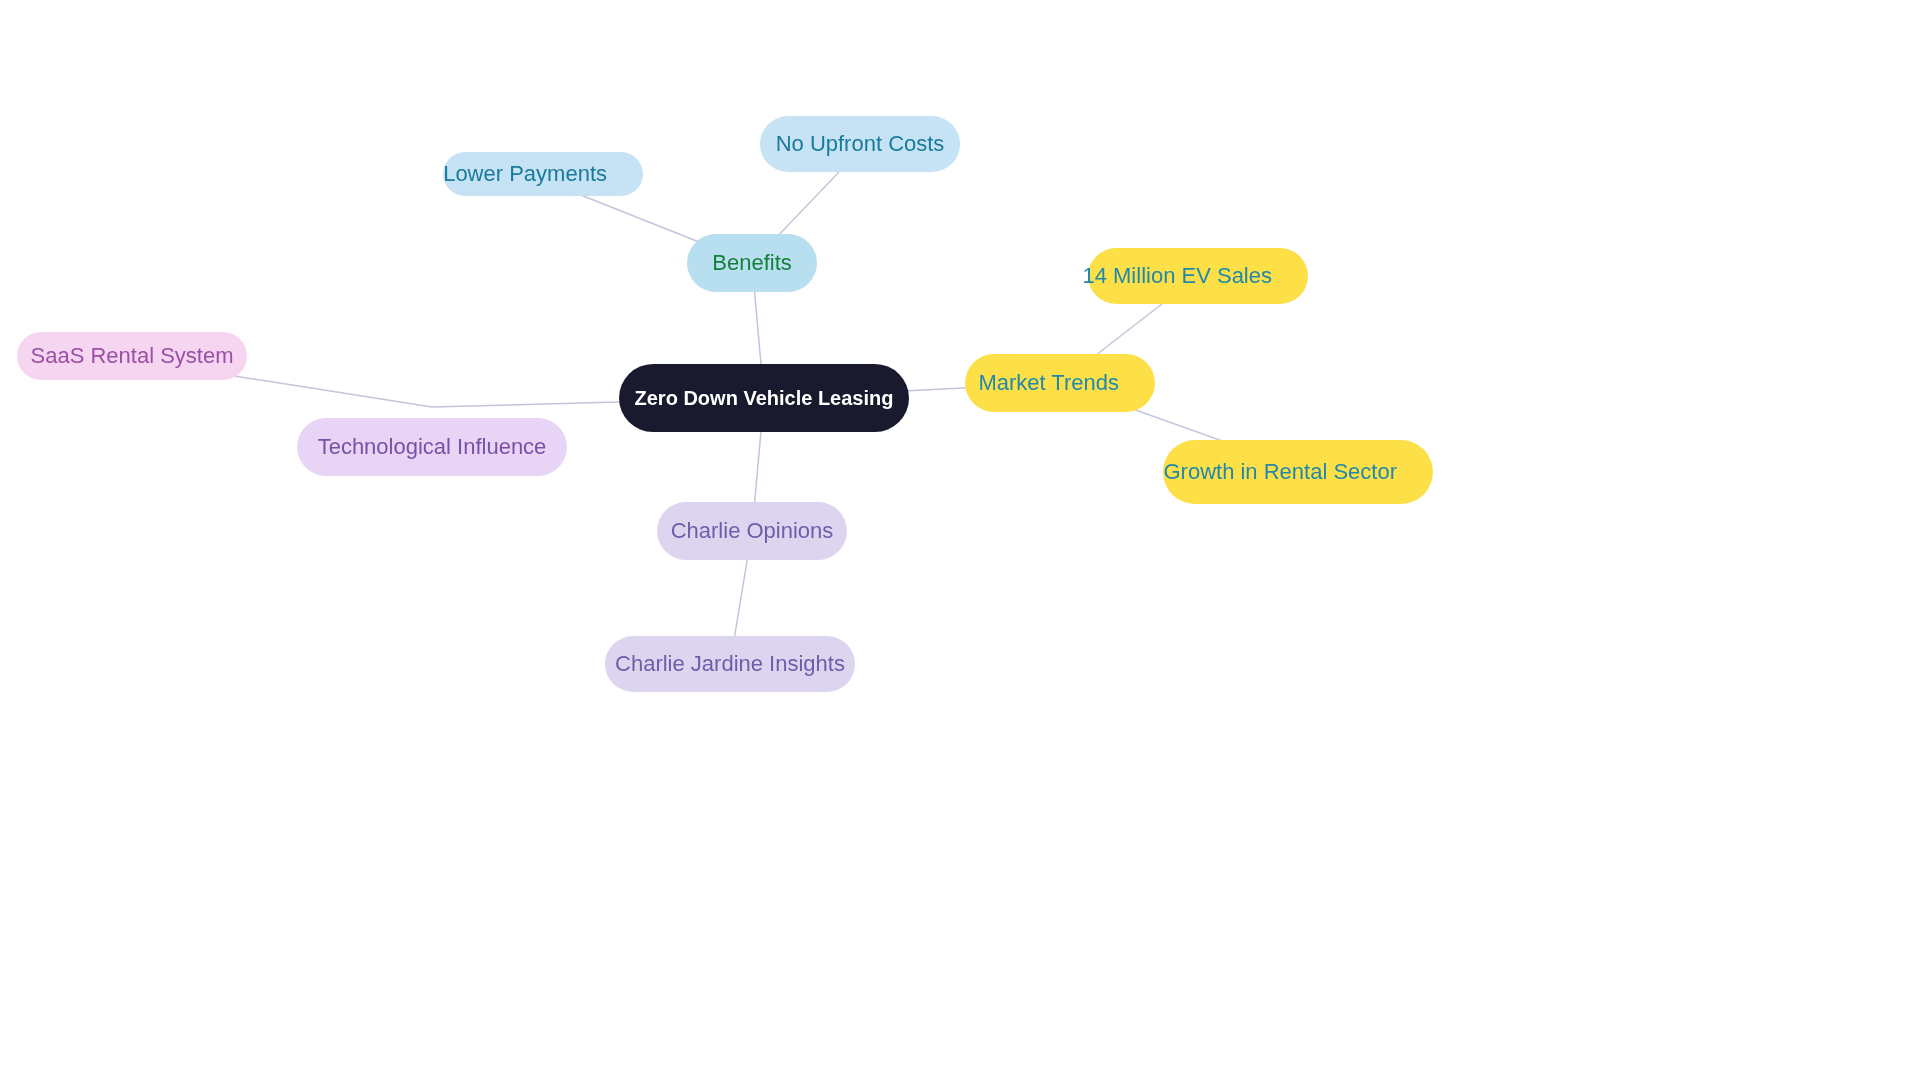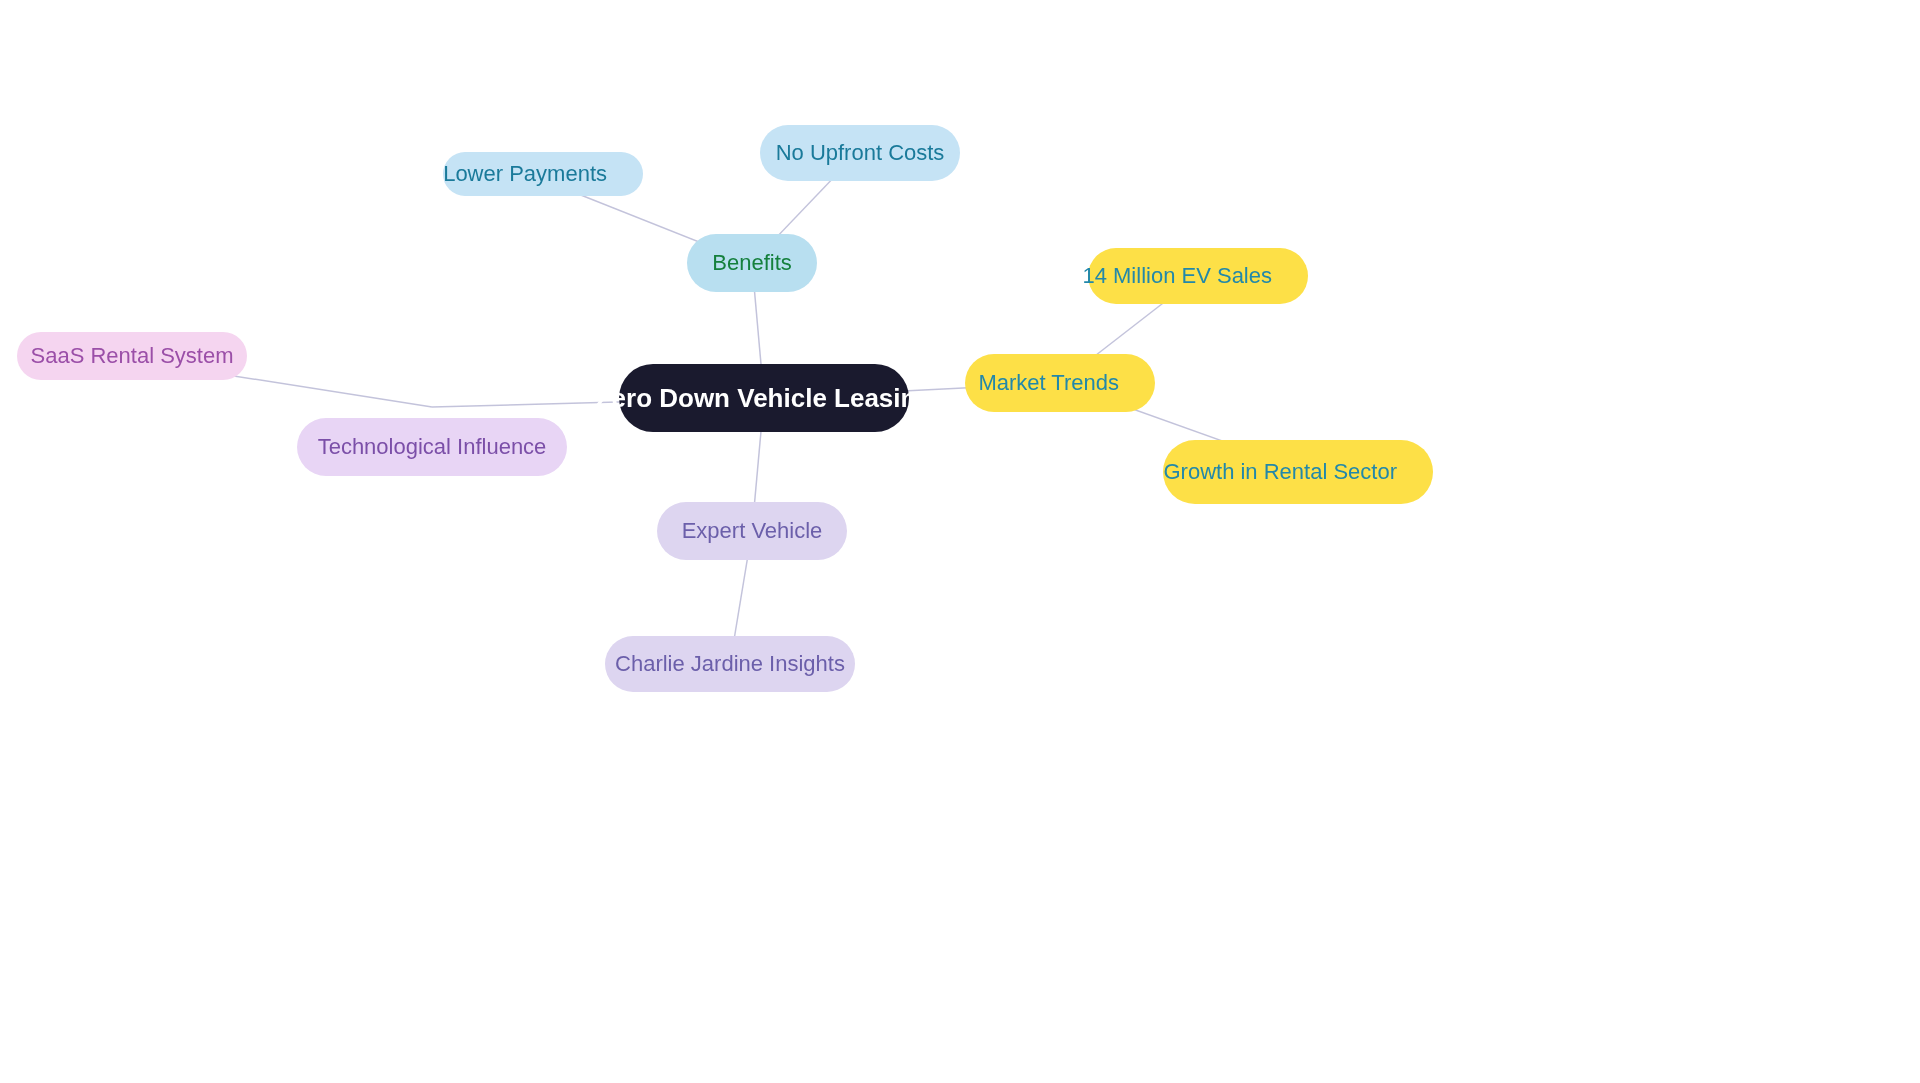--- a/index.html
+++ b/index.html
@@ -26,21 +26,21 @@
       justify-content: center;
       text-align: center;
       font-size: 22px;
       font-weight: 500;
       white-space: nowrap;
       padding: 18px 36px;
     }
     .node-center {
       background: #1a1a2e;
       color: #ffffff;
-      font-size: 26px;
+      font-size: 20px;
       font-weight: 600;
       border-radius: 50px;
       padding: 22px 48px;
       text-align: center;
     }
     .node-blue {
       background: #b8dff0;
       color: #15803d;
     }
     .node-blue-medium {
@@ -86,21 +86,21 @@
 </div>
 
 <div class="node node-blue" id="node-benefits" style="position: absolute; left: 687px; top: 234px; width: 130px; height: 58px;">
   <span>Benefits</span>
 </div>
 
 <div class="node node-blue-medium" id="node-lower-payments" style="position: absolute; left: 443px; top: 152px; width: 200px; height: 44px; justify-content: flex-end;">
   <span>Lower Payments</span>
 </div>
 
-<div class="node node-blue-medium" id="node-no-upfront-costs" style="position: absolute; left: 760px; top: 125px; width: 200px; height: 56px;">
+<div class="node node-blue-medium" id="node-no-upfront-costs" style="position: absolute; left: 760px; top: 116px; width: 200px; height: 56px;">
   <span>No Upfront Costs</span>
 </div>
 
 <div class="node node-purple" id="node-tech-influence" style="position: absolute; left: 297px; top: 378px; width: 270px; height: 58px; margin-top: 40px;">
   <span>Technological Influence</span>
 </div>
 
 <div class="node node-pink" id="node-saas-rental" style="position: absolute; left: 17px; top: 332px; width: 230px; height: 48px;">
   <span>SaaS Rental System</span>
 </div>
@@ -111,18 +111,18 @@
 
 <div class="node node-blue-light" id="node-ev-sales" style="position: absolute; left: 1088px; top: 248px; width: 220px; height: 56px;">
   <span>14 Million EV Sales</span>
 </div>
 
 <div class="node node-blue-light" id="node-growth-rental" style="position: absolute; left: 1163px; top: 440px; width: 270px; height: 64px;">
   <span>Growth in Rental Sector</span>
 </div>
 
 <div class="node node-purple-light" id="node-expert-opinions" style="position: absolute; left: 657px; top: 502px; width: 190px; height: 58px;">
-  <span>Expert Vehicle</span>
+  <span>Charlie Opinions</span>
 </div>
 
 <div class="node node-purple-light" id="node-charlie-jardine" style="position: absolute; left: 605px; top: 636px; width: 250px; height: 56px;">
   <span>Charlie Jardine Insights</span>
 </div>
 
 </body></html>

